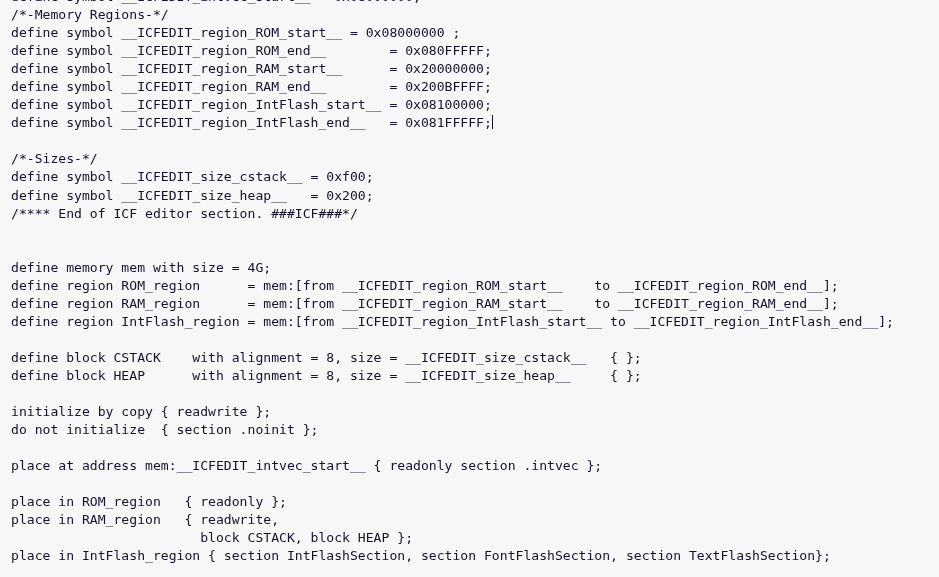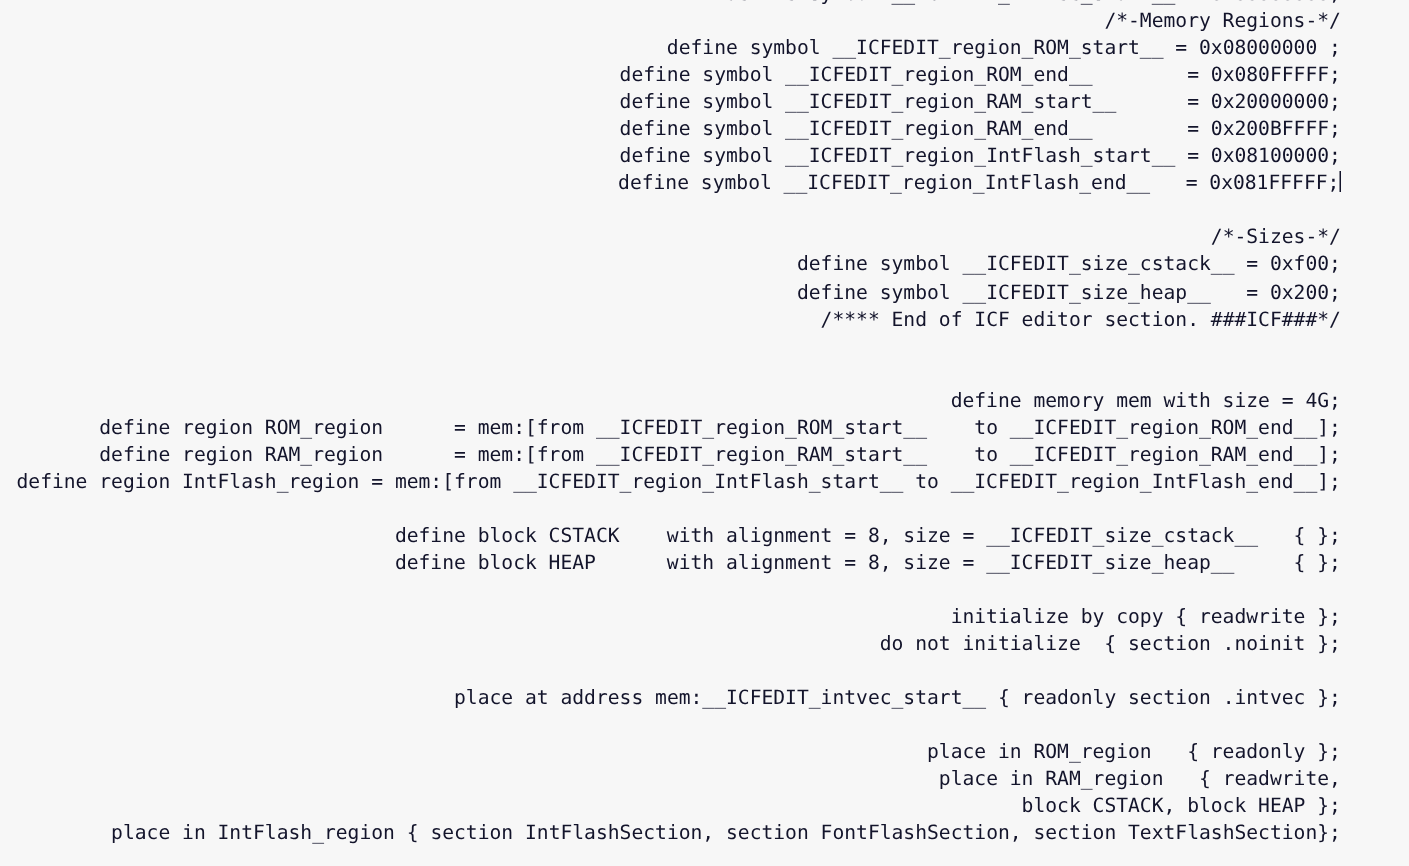--- a/index.html
+++ b/index.html
@@ -15,21 +15,20 @@
     font-family: "DejaVu Sans Mono", "Liberation Mono", monospace;
   }
   #editor {
     position: relative;
     width: 939px;
     height: 577px;
     background: #f7f7f7;
     box-sizing: border-box;
     padding: 0;
     overflow: hidden;
-    text-align: right;
   }
   #code {
     position: absolute;
     left: 11px;
     top: -12px;
     margin: 0;
     padding: 0;
     font-family: "DejaVu Sans Mono", "Liberation Mono", monospace;
     font-size: 13.1px;
     line-height: 18.05px;

